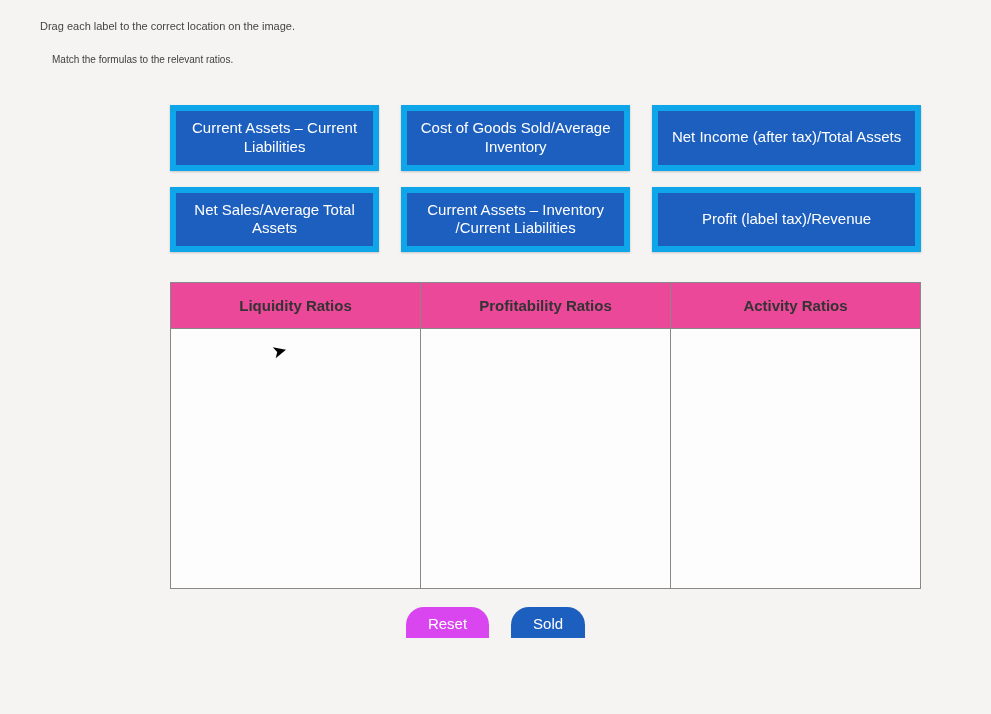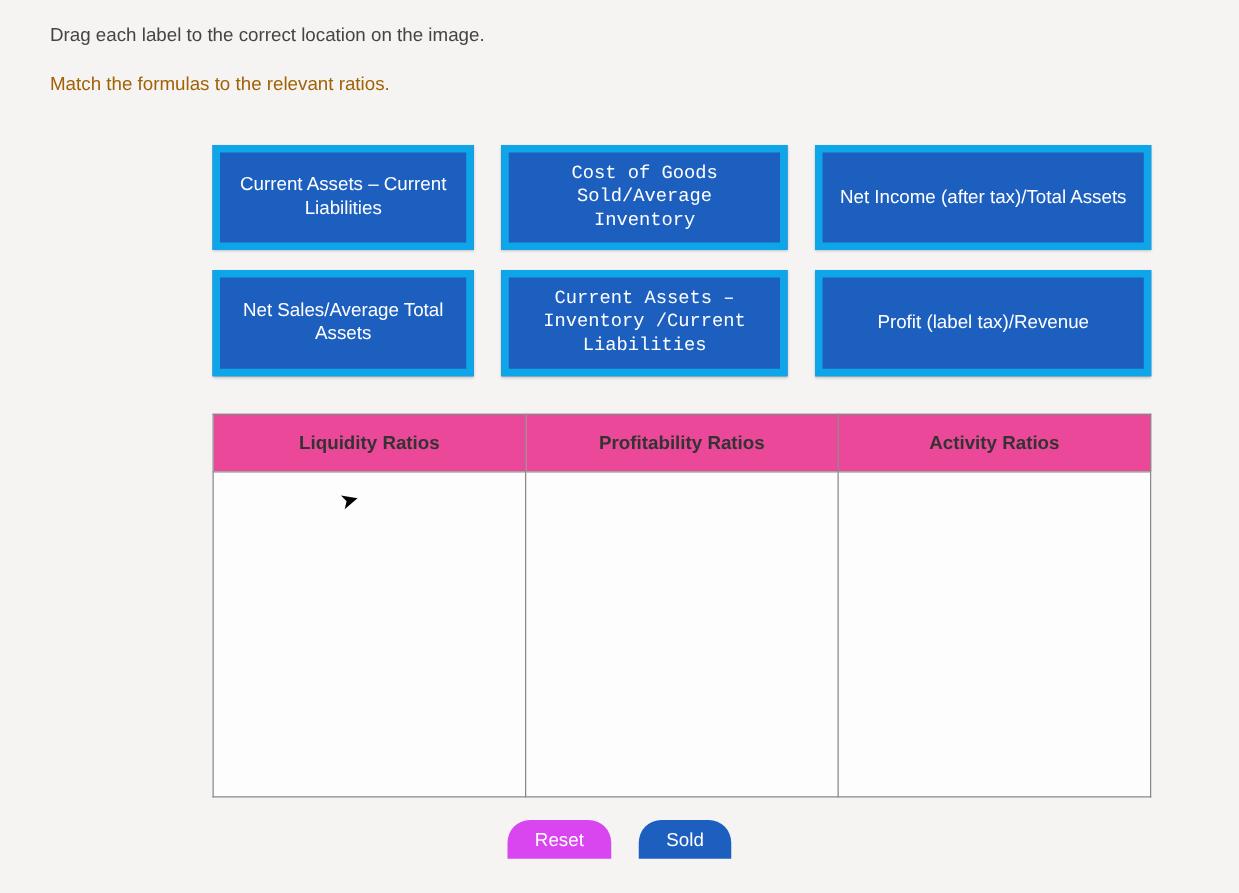--- a/index.html
+++ b/index.html
@@ -7,28 +7,28 @@
     margin: 0;
     padding: 20px 40px;
     font-family: Arial, Helvetica, sans-serif;
     background: #f5f4f2;
     color: #333;
     width: 991px;
     height: 714px;
     overflow: hidden;
   }
   .instruction-1 {
-    font-size: 15px;
+    font-size: 11px;
     color: #444;
     margin: 0 0 22px 0;
   }
   .instruction-2 {
-    font-size: 15px;
-    color: #a16207;
-    margin: 0 0 40px 0;
+    font-size: 10px;
+    color: #404040;
+    margin: 0 0 40px 12px;
   }
   .labels-area {
     margin-left: 130px;
     margin-right: 30px;
     display: flex;
     flex-direction: column;
     gap: 16px;
     margin-bottom: 30px;
   }
   .label-row {
@@ -45,21 +45,21 @@
     border: 6px solid #0ea5e9;
     box-shadow: 0 1px 2px rgba(0,0,0,0.2);
     cursor: move;
     user-select: none;
     display: flex;
     align-items: center;
     justify-content: center;
     min-height: 46px;
   }
   .w-a { width: 210px; }
-  .w-b { width: 230px; font-family: Liberation Mono, monospace; }
+  .w-b { width: 230px; }
   .w-c { width: 270px; }
   .table-wrap {
     margin-left: 130px;
     margin-right: 30px;
   }
   table.drop-table {
     border-collapse: collapse;
     width: 100%;
     background: #fff;
   }

